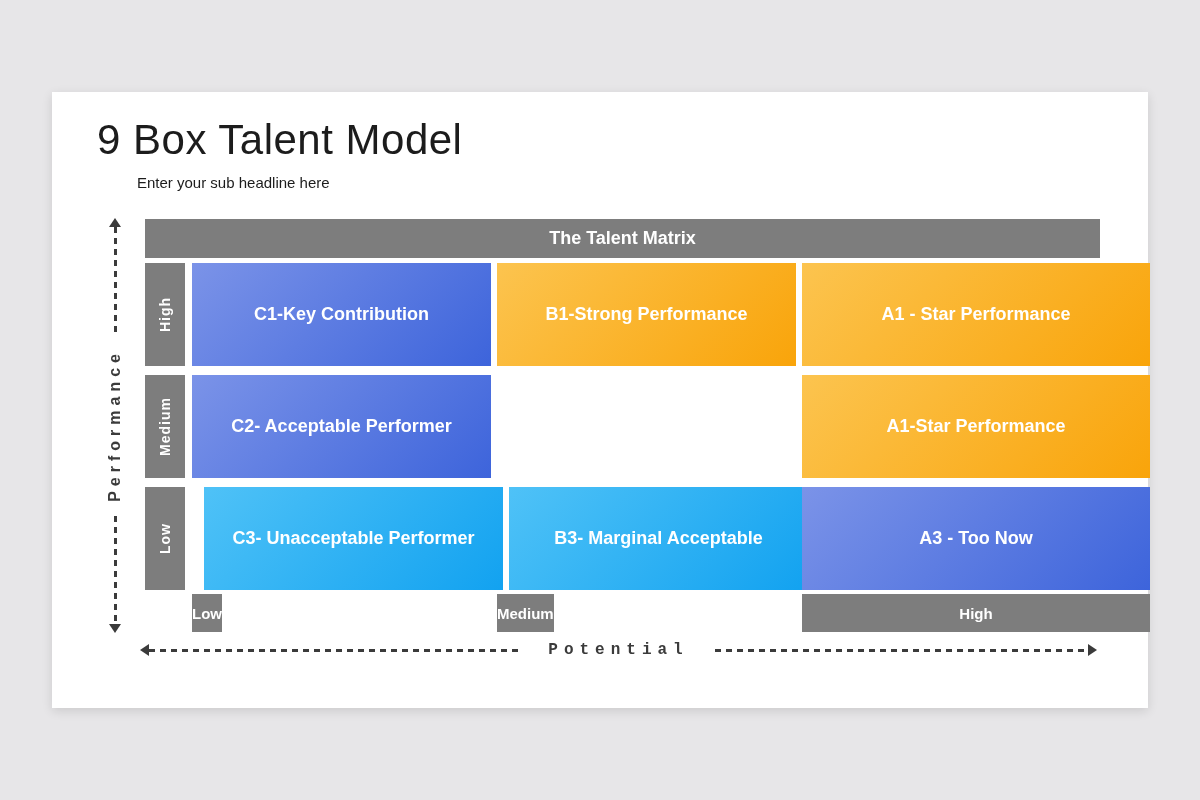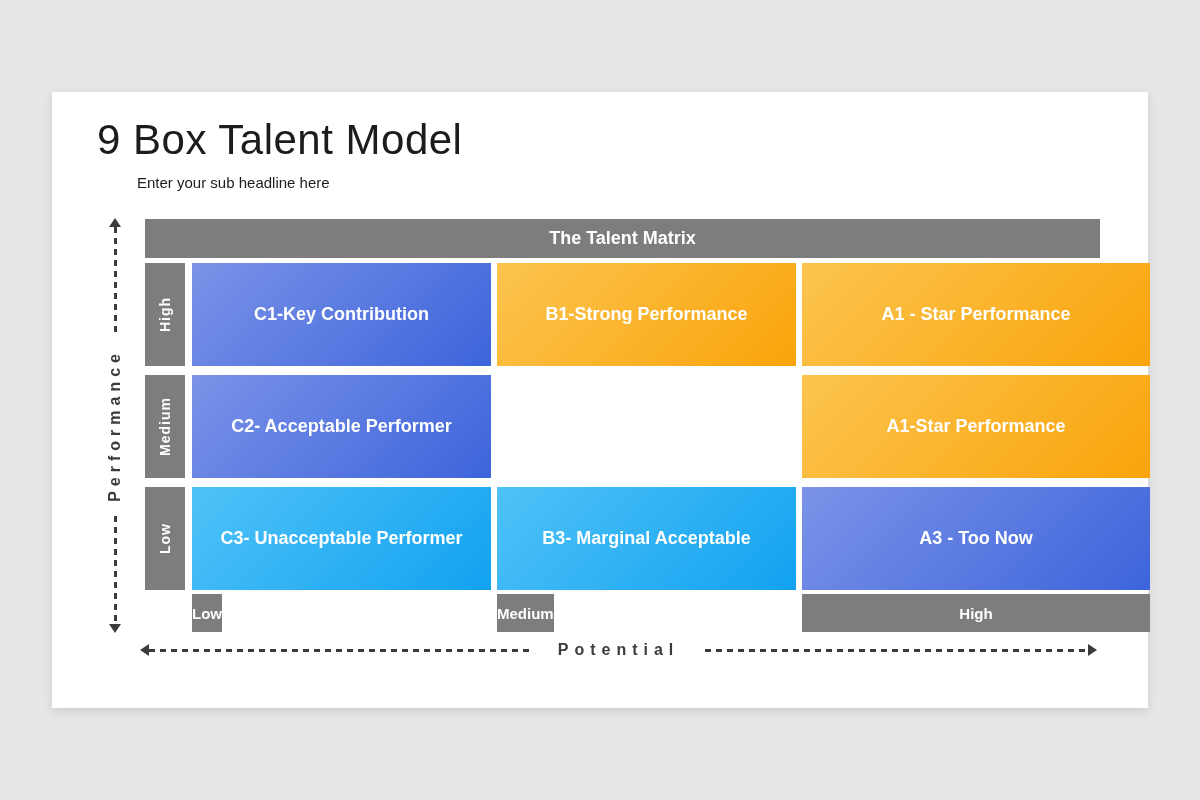--- a/index.html
+++ b/index.html
@@ -61,21 +61,21 @@
     transform: rotate(180deg);
     letter-spacing: 1px;
   }
   .cell {
     width: 299px; height: 103px;
     font-size: 18px;
     text-align: center;
   }
   .cell.blue      { background: linear-gradient(135deg, var(--blue-start), var(--blue-end)); }
   .cell.orange    { background: linear-gradient(135deg, var(--orange-start), var(--orange-end)); }
-  .cell.lightblue { background: linear-gradient(135deg, var(--lightblue-start), var(--lightblue-end)); }
+  .cell.lightblue { background: linear-gradient(135deg, var(--lightblue-start), var(--lightblue-end)); margin-left: 12px; }
   .r1 { top: 44px; }  .r2 { top: 156px; }  .r3 { top: 268px; }
   .c1 { left: 47px; } .c2 { left: 352px; } .c3 { left: 657px; width: 348px; }
   .col-label {
     top: 375px; height: 38px;
     background: var(--gray);
     font-size: 15px;
   }
   
   .v-axis {
     position: absolute;
@@ -102,20 +102,21 @@
     white-space: nowrap;
   }
   .v-axis .axis-label { padding: 14px 0; letter-spacing: 5px; }
   
   .h-axis {
     position: absolute;
     left: 88px; top: 549px;
     width: 957px; height: 18px;
     display: flex;
     align-items: center;
+    font-family: Liberation Mono, monospace;
   }
   .h-dash {
     height: 3px; flex: 1;
     background: repeating-linear-gradient(90deg, var(--axis) 0 6px, transparent 6px 11px);
   }
   .h-axis .axis-label { padding: 0 26px; }
   .h-seg { display: flex; align-items: center; flex: 1; }
 </style>
 </head>
 <body>

